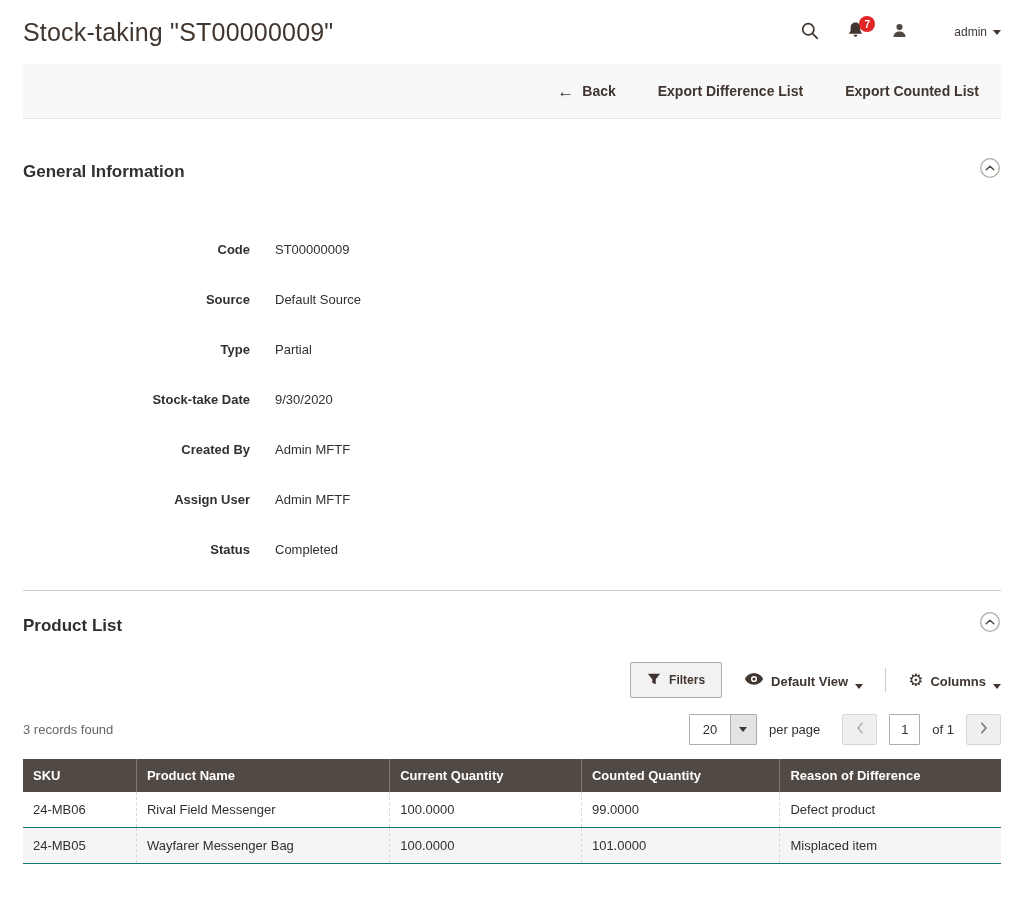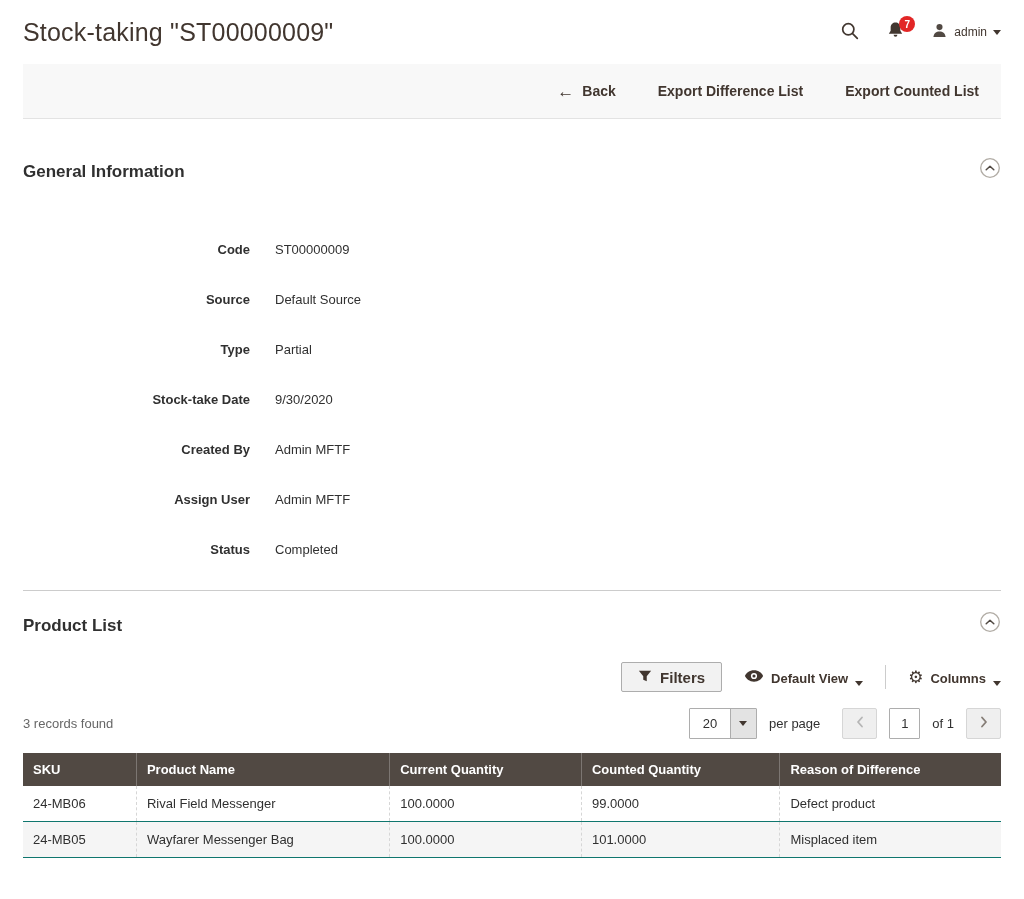--- a/index.html
+++ b/index.html
@@ -9,21 +9,21 @@
   
   .page-header { height:64px; display:flex; align-items:center; padding:0 23px; }
   .page-title { font-size:25px; font-weight:400; color:#41362f; letter-spacing:.2px; }
   .header-right { margin-left:auto; display:flex; align-items:center; gap:26px; }
   .icon-btn { background:none; border:none; cursor:pointer; display:flex; align-items:center; }
   .bell-wrap { position:relative; }
   .badge { position:absolute; top:-5px; right:-10px; background:#e22626; color:#fff;
     font-size:10px; font-weight:700; min-width:16px; height:16px; border-radius:9px;
     display:flex; align-items:center; justify-content:center; padding:0 4px; }
   .admin-box { display:flex; align-items:center; gap:6px; cursor:pointer; }
-  .admin-name { font-size:12px; color:#41362f; }
+  .admin-name { font-size:12px; color:#41362f;margin-left:40px; }
   .caret-down { width:0; height:0; border-left:4px solid transparent;
     border-right:4px solid transparent; border-top:5px solid #41362f; }
 
   
   .toolbar { margin:0 23px; height:55px; background:#f8f8f8; border-bottom:1px solid #e3e3e3;
     display:flex; align-items:center; justify-content:flex-end; gap:42px; padding-right:22px; }
   .toolbar button { background:none; border:none; font-family:inherit; font-size:14px;
     font-weight:700; color:#41362f; cursor:pointer; display:flex; align-items:center; gap:8px; }
   .back-arrow { font-size:17px; font-weight:400; line-height:1; }
 
@@ -37,22 +37,22 @@
 
   .fields { margin-top:42px; }
   .field-row { display:flex; align-items:center; height:50px; }
   .field-label { width:227px; text-align:right; font-size:13px; font-weight:700; color:#303030; }
   .field-value { margin-left:25px; font-size:13px; color:#303030; }
 
   .divider { border-top:1px solid #ccc; margin-top:16px; }
 
   .controls-row { margin-top:26px; display:flex; align-items:center; justify-content:flex-end; gap:22px; }
   .filters-btn { display:flex; align-items:center; gap:8px; background:#f2f2f2;
-    border:1px solid #adadad; border-radius:2px; height:30px; padding:0 16px;
-    font-family:inherit; font-size:15px; font-weight:600; color:#41362f; cursor:pointer; }
+    border:1px solid #adadad; border-radius:2px; height:36px; padding:0 16px;
+    font-family:inherit; font-size:12px; font-weight:600; color:#41362f; cursor:pointer; }
   .ctrl-btn { display:flex; align-items:flex-end; gap:7px; background:none; border:none;
     font-family:inherit; font-size:13px; font-weight:600; color:#41362f; cursor:pointer; }
   .vdiv { width:1px; height:24px; background:#ccc; }
   .gear-glyph { font-family:"DejaVu Sans",sans-serif; font-size:17px; color:#41362f; line-height:1; }
 
   .records-row { margin-top:16px; display:flex; align-items:center; }
   .records-found { font-size:13px; color:#666; }
   .pager { margin-left:auto; display:flex; align-items:center; gap:12px; }
   .fake-select { display:flex; align-items:stretch; height:31px; border:1px solid #adadad;
     border-radius:1px; background:#fff; cursor:pointer; }

